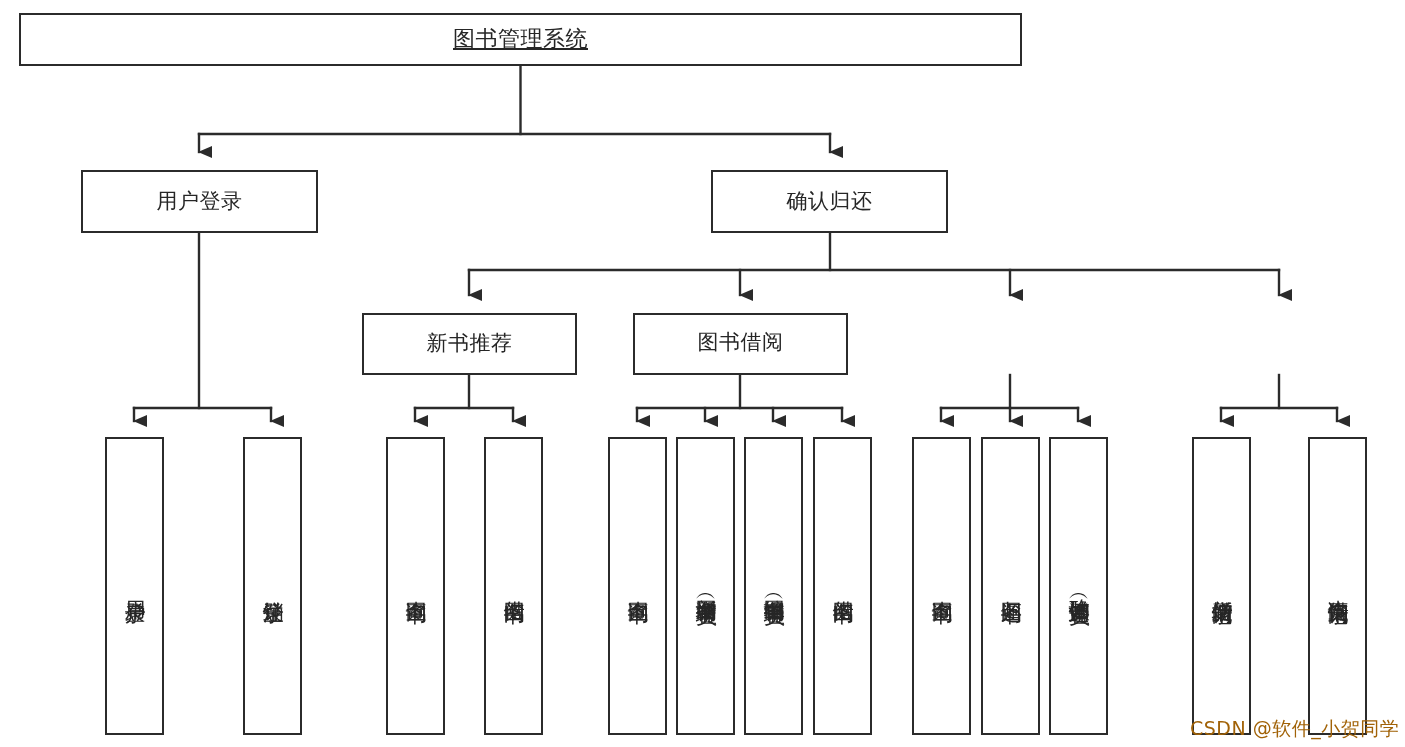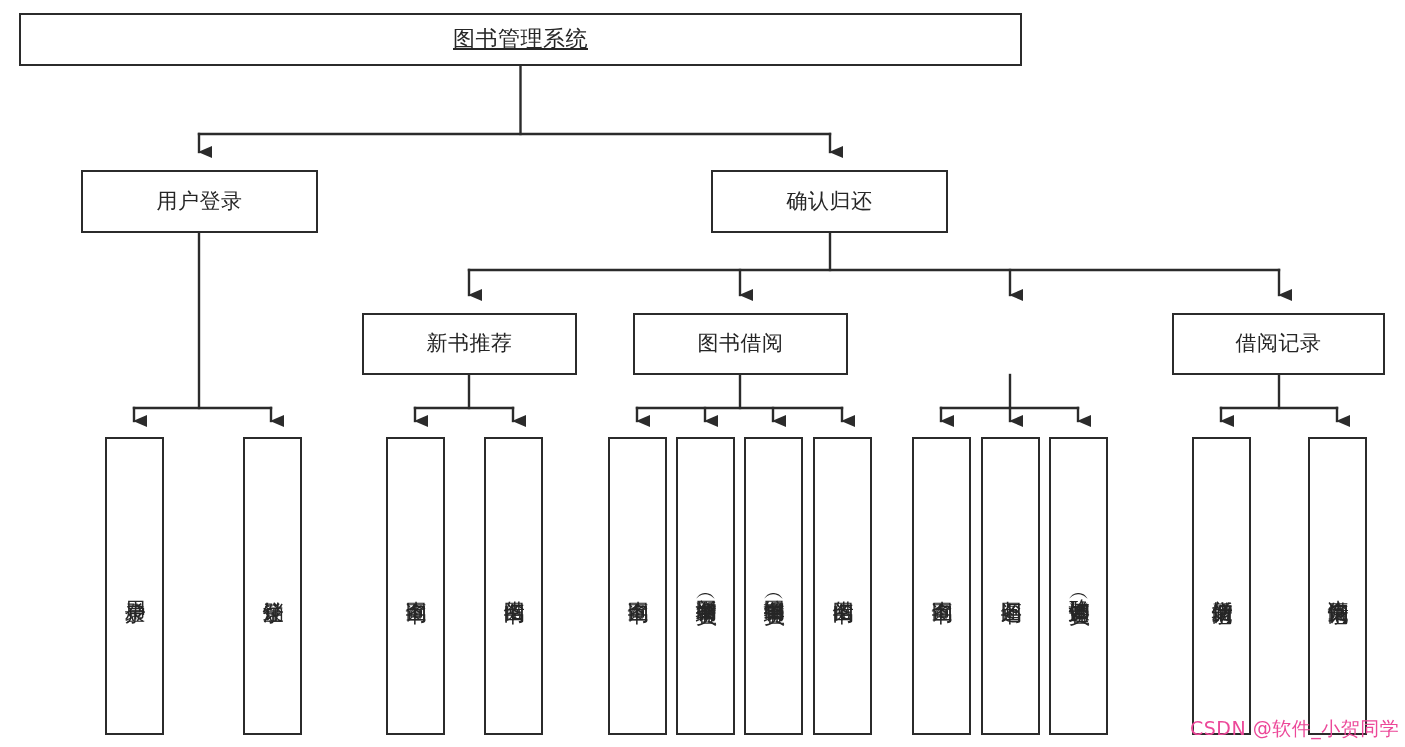--- a/index.html
+++ b/index.html
@@ -52,21 +52,21 @@
     white-space:normal;
   }
   .node.v .vtext{
     writing-mode:vertical-rl;
     text-orientation:upright;
     display:block;
   }
   .watermark{
     position:absolute;
     font-size:19px;
-    color:#ec4899;
+    color:#a16207;
     white-space:nowrap;
     letter-spacing:0.5px;
     pointer-events:none;
   }
 </style>
 </head>
 <body>
 
 <div id="diagram">
 
@@ -119,22 +119,21 @@
       <path d="M 1337 408 L 1337 421" marker-end="url(#arrow)"></path>
     </g>
   </svg>
 
   <div class="node h root" style="left:19px; top:13px; width:1003px; height:53px;">图书管理系统</div>
 
   <div class="node h" style="left:81px; top:170px; width:237px; height:63px;">用户登录</div>
   <div class="node h" style="left:711px; top:170px; width:237px; height:63px;">确认归还</div>
 
   <div class="node h" style="left:362px; top:313px; width:215px; height:62px;">新书推荐</div>
-  <div class="node h" style="left:633px; top:313px; width:215px; height:62px;">图书借阅</div>
-  <div class="node h" style="left:1172px; top:313px; width:213px; height:62px;">借阅记录</div>
+  <div class="node h" style="left:633px; top:313px; width:215px; height:62px;font-family:Liberation Mono, monospace;">图书借阅</div>
 
   <div class="node v" style="left:105px; top:437px; width:59px; height:298px;">
     <span class="vtext">用户登录</span>
   </div>
   <div class="node v" style="left:243px; top:437px; width:59px; height:298px;">
     <span class="vtext">注销登录</span>
   </div>
 
   <div class="node v" style="left:386px; top:437px; width:59px; height:298px;">
     <span class="vtext">查询图书</span>

